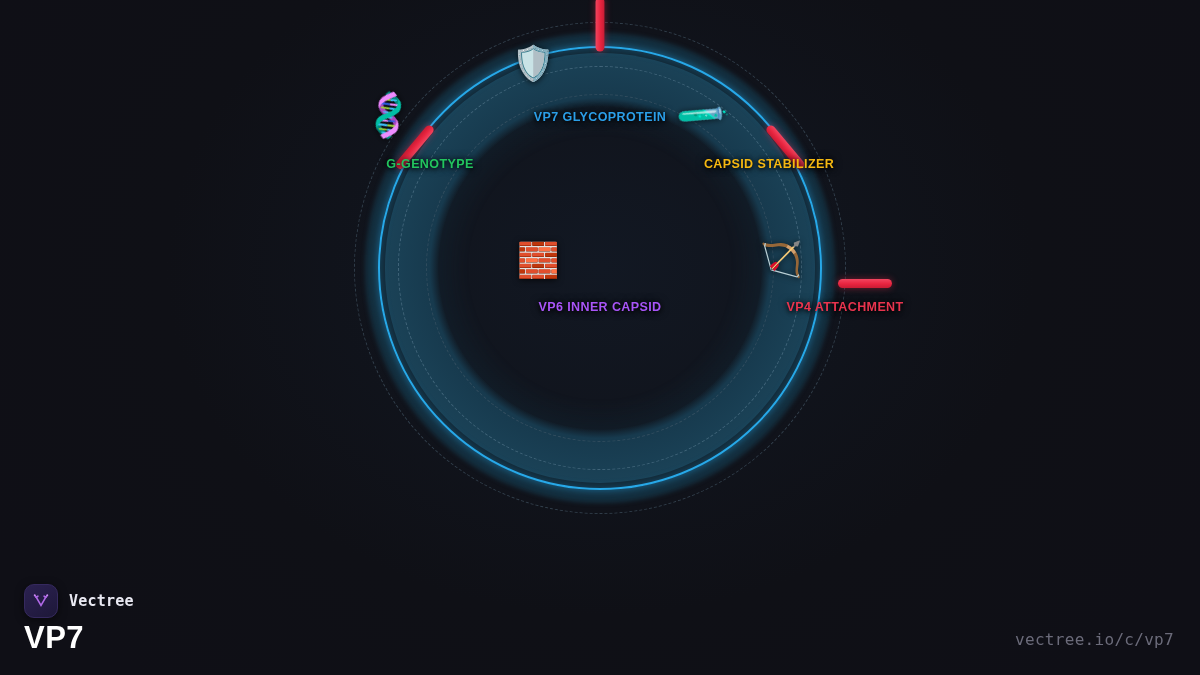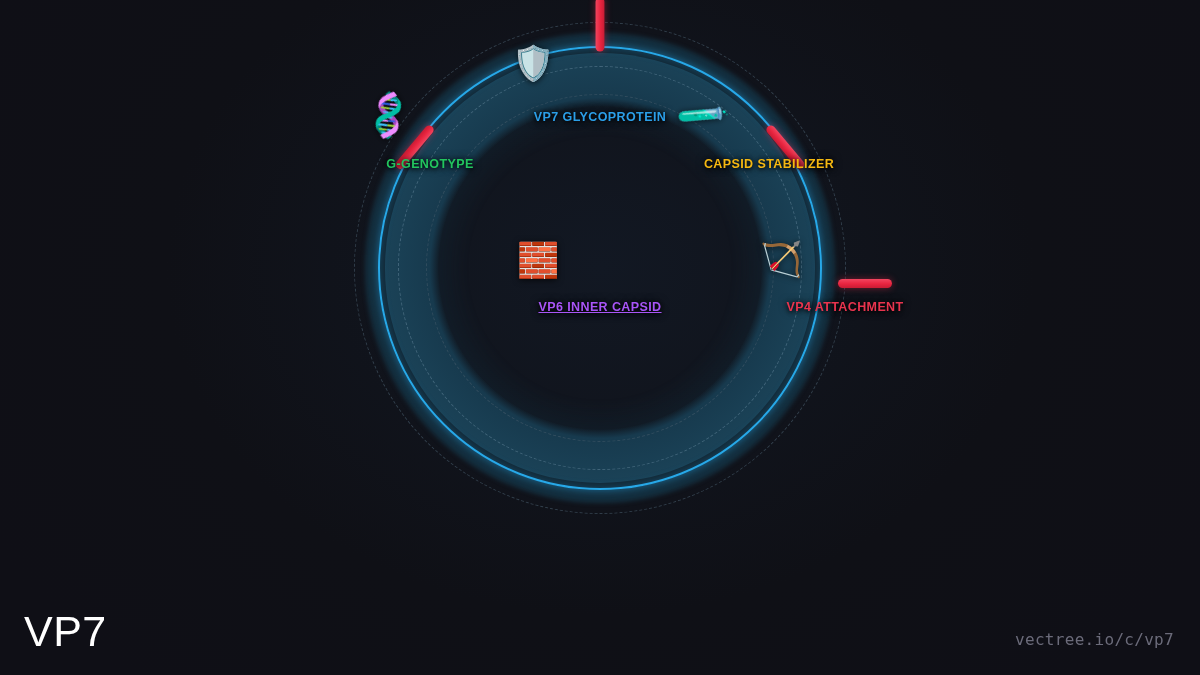--- a/index.html
+++ b/index.html
@@ -136,22 +136,22 @@
   .brand-name {
     font-family:"DejaVu Sans Mono", monospace;
     font-size:15px;
     font-weight:bold;
     color:#e9e9f2;
     letter-spacing:.2px;
   }
   .page-title {
     position:absolute;
     left:24px; bottom:19px;
-    font-size:43px;
-    font-weight:normal;
+    font-size:31px;
+    font-weight:bold;
     color:#ffffff;
     letter-spacing:.5px;
   }
   .footer-url {
     position:absolute;
     right:26px; bottom:26px;
     font-family:"DejaVu Sans Mono", monospace;
     font-size:16px;
     color:#6b6b7a;
     letter-spacing:.3px;
@@ -189,21 +189,37 @@
       <div class="node" style="left: 769px; top: 164px; transform: translate(-50%, -50%);">
         <div class="node-emoji rot-b" style="margin-top: 0px; position: absolute; left: -1px; top: -42px; transform: translate(-50%, -50%) rotate(40deg);">🧪</div>
         <div class="node-label" style="color: rgb(245, 184, 17);">CAPSID STABILIZER</div>
       </div>
       <div class="node" style="left: 845px; top: 307px; transform: translate(-50%, -50%);">
         <div class="node-emoji" style="margin-top: 0px; position: absolute; left: -5px; top: -41px; transform: translate(-50%, -50%) rotate(0deg);">🏹</div>
         <div class="node-label" style="color: rgb(232, 52, 78);">VP4 ATTACHMENT</div>
       </div>
       <div class="node" style="left: 600px; top: 307px; transform: translate(-50%, -50%);">
         <div class="node-emoji" style="margin-top: 0px; position: absolute; left: 0px; top: -40px; transform: translate(-50%, -50%) rotate(0deg);">🧱</div>
-        <div class="node-label" style="color: rgb(168, 85, 247); text-decoration: underline;">VP6 INNER CAPSID</div>
+        <div class="node-label" style="color: rgb(168, 85, 247);">VP6 INNER CAPSID</div>
       </div>
     </div>
 
+  <div class="footer-brand">
+    <div class="logo-mark">
+      <svg width="20" height="20" viewBox="0 0 20 20" aria-hidden="true">
+        <g stroke="#b169e8" stroke-width="1.6" stroke-linecap="round" fill="none">
+          <path d="M5.2 6.2 L10 14.4 L14.8 6.2"></path>
+          <path d="M5.2 6.2 L3.9 4.6"></path>
+          <path d="M5.2 6.2 L6.9 5.2"></path>
+          <path d="M14.8 6.2 L16.1 4.6"></path>
+          <path d="M14.8 6.2 L13.1 5.2"></path>
+        </g>
+        <circle cx="3.7" cy="4.3" r="0.95" fill="#c98bf0"></circle>
+        <circle cx="16.3" cy="4.3" r="0.95" fill="#c98bf0"></circle>
+      </svg>
+    </div>
+    <div class="brand-name">Vectree</div>
+  </div>
 
   <div class="page-title">VP7</div>
   <div class="footer-url">vectree.io/c/vp7</div>
 
 </div>
 
 </body></html>

